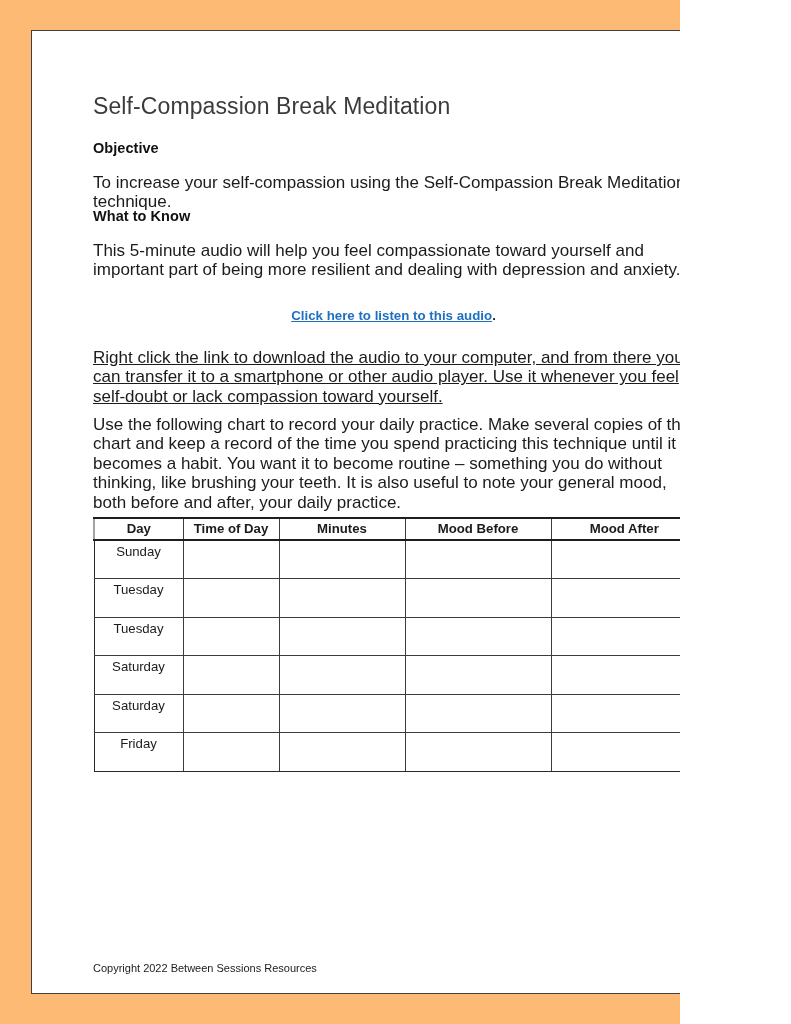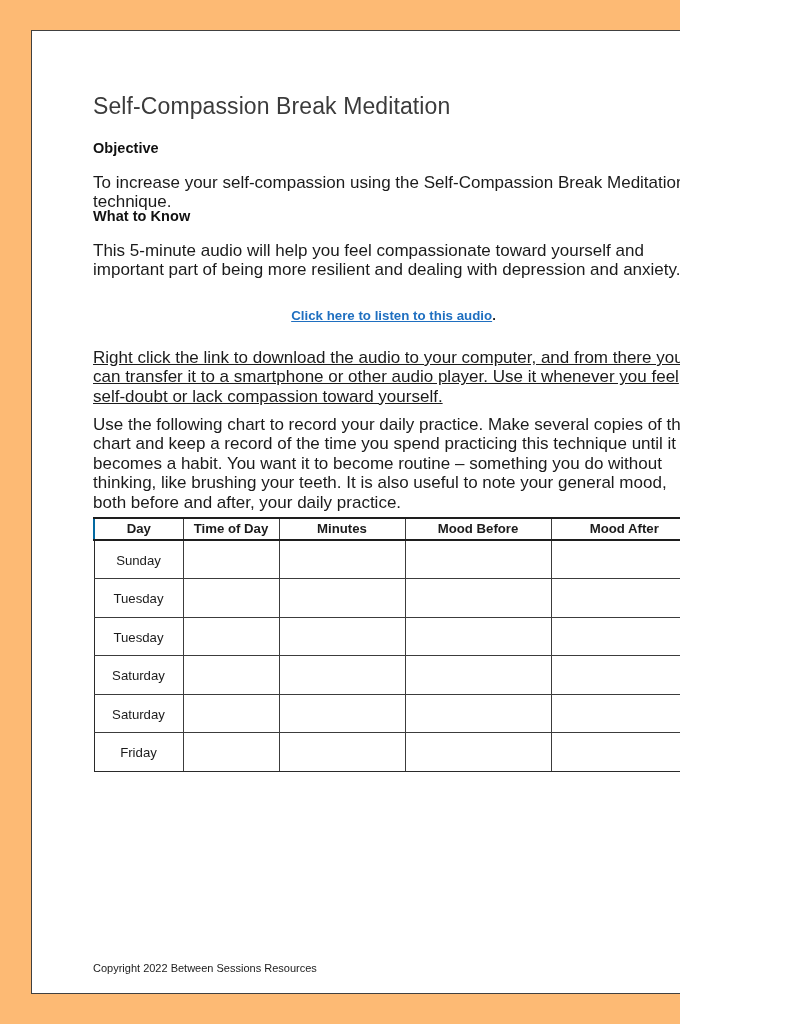--- a/index.html
+++ b/index.html
@@ -117,28 +117,28 @@
   }
   .practice-table thead th {
     height: 22px;
     font-weight: bold;
     text-align: center;
     vertical-align: middle;
     border-top: 2px solid #1e1e1e;
     border-bottom: 2px solid #1e1e1e;
     line-height: 20px;
   }
-  .practice-table thead th:first-child { border-left: 2px solid #0369a1; margin-left: 29px; }
+  .practice-table thead th:first-child { border-left: 2px solid #a3a3a3; margin-left: 29px; }
   .practice-table thead th:last-child  { border-right: 2px solid #1e1e1e; }
 
   .practice-table tbody td {
     height: 38.5px;
     vertical-align: top;
     text-align: center;
-    padding-top: 12px;
+    padding-top: 3px;
   }
   .practice-table tbody tr:last-child td { border-bottom: 1.6px solid #2a2a2a; }
   .practice-table tbody td:first-child { border-left: 1.6px solid #2a2a2a; }
   .practice-table tbody td:last-child  { border-right: 1.6px solid #2a2a2a; }
 
   .col-day       { width: 89px; }
   .col-time      { width: 96px; }
   .col-minutes   { width: 126px; }
   .col-before    { width: 146px; }
   .col-after     { width: 147px; }

